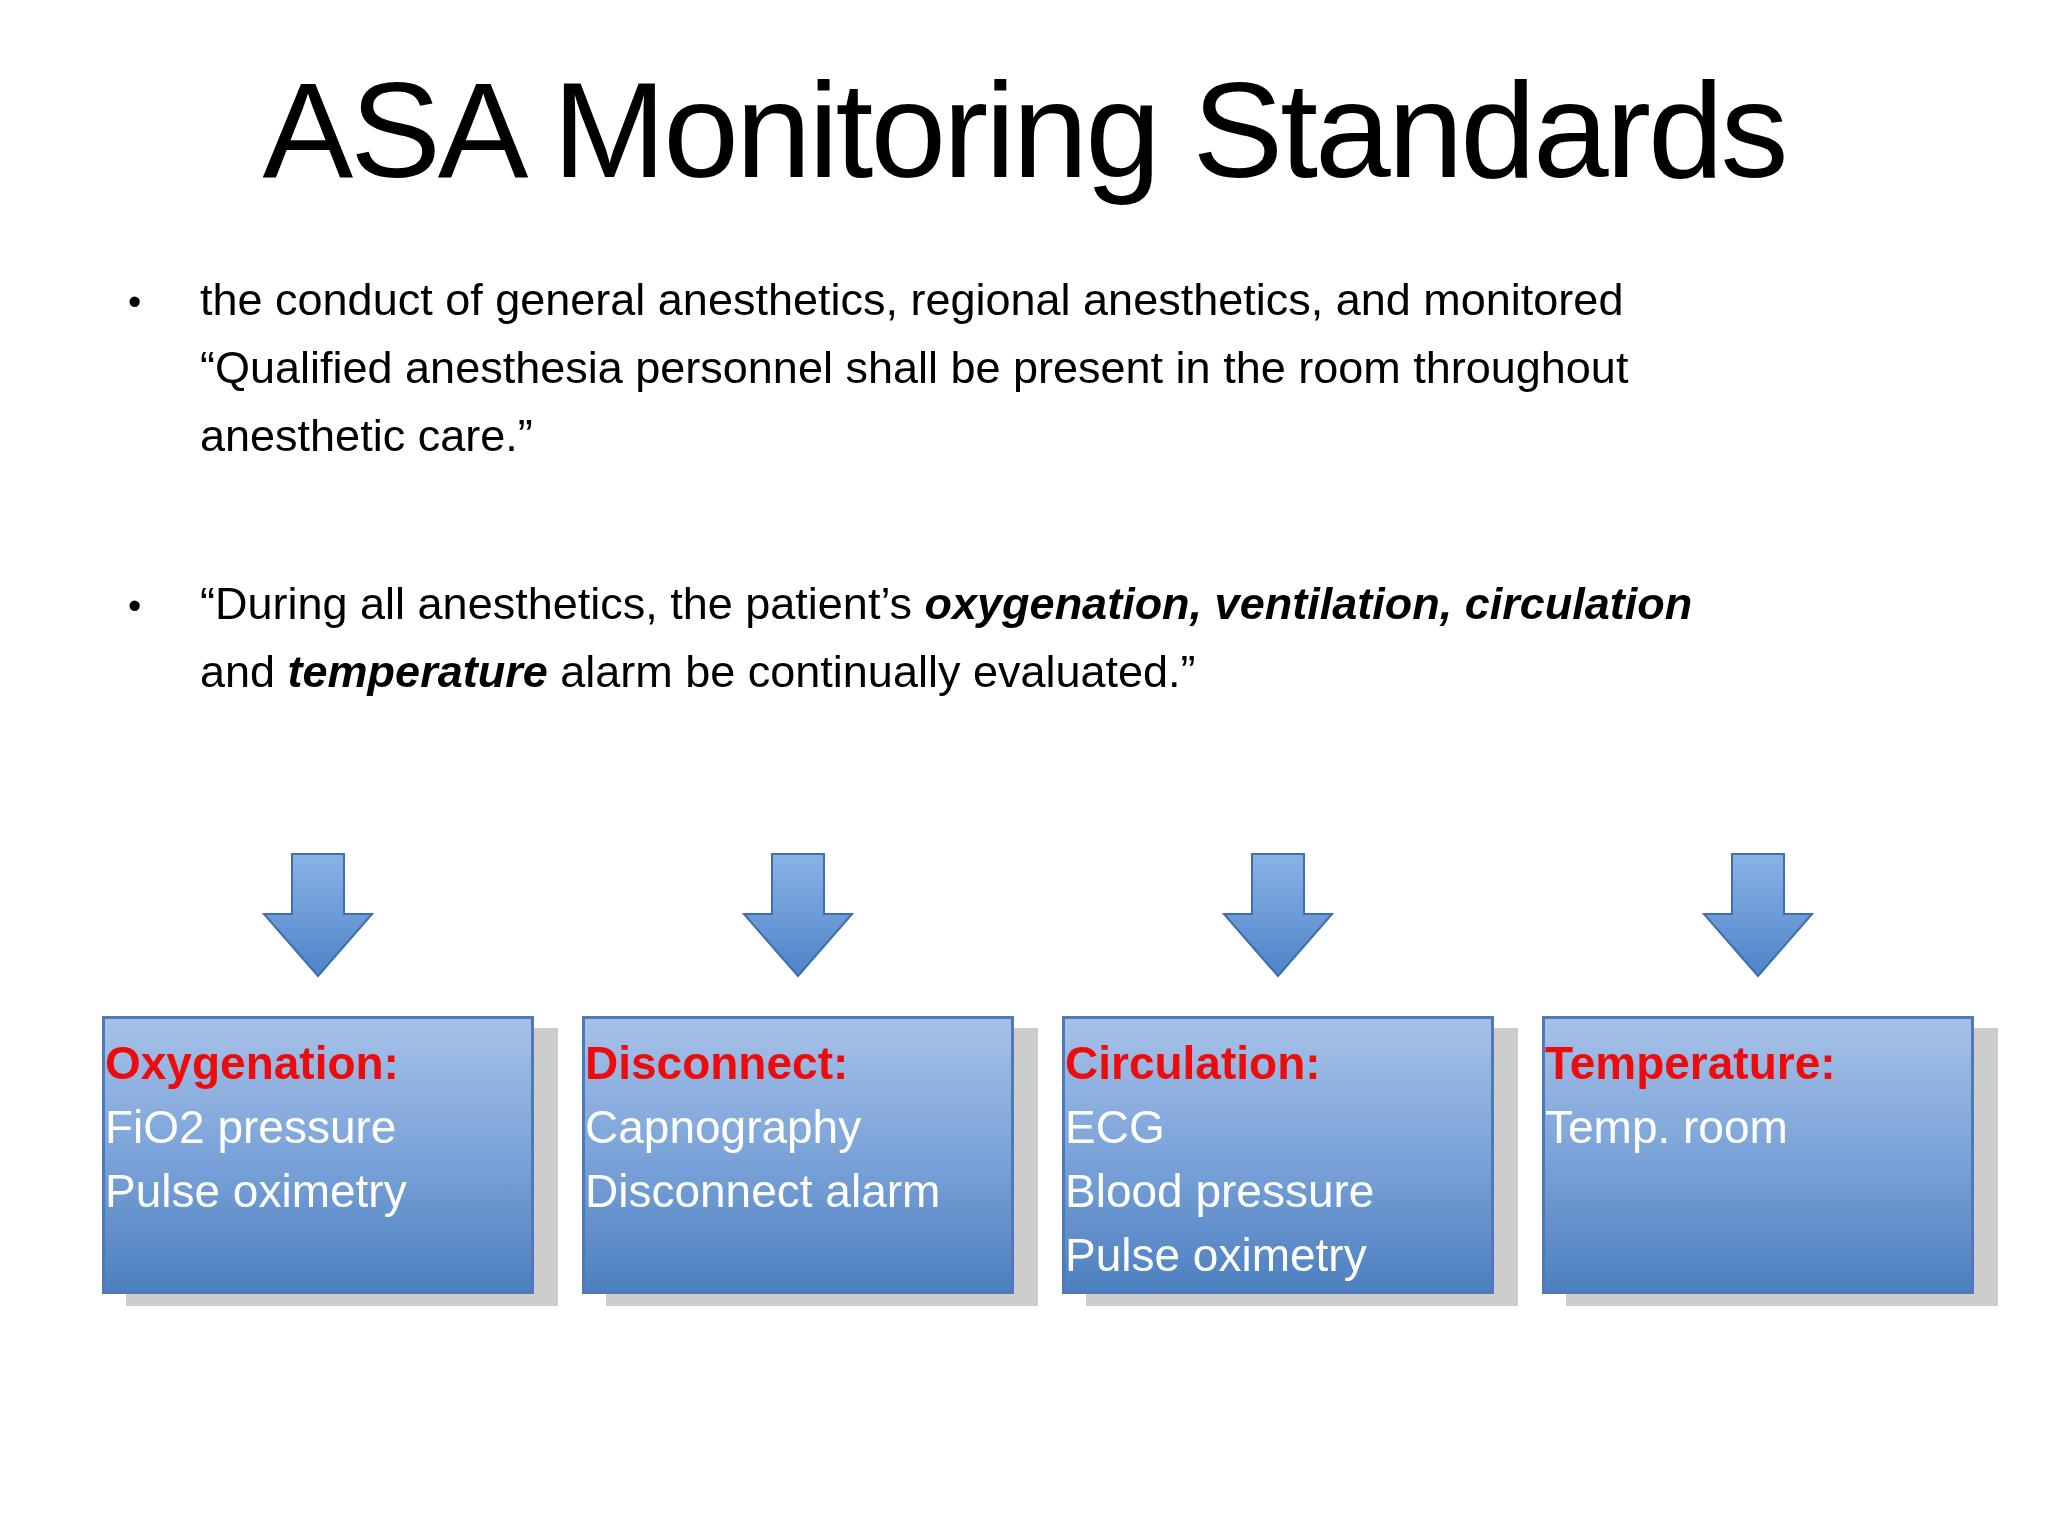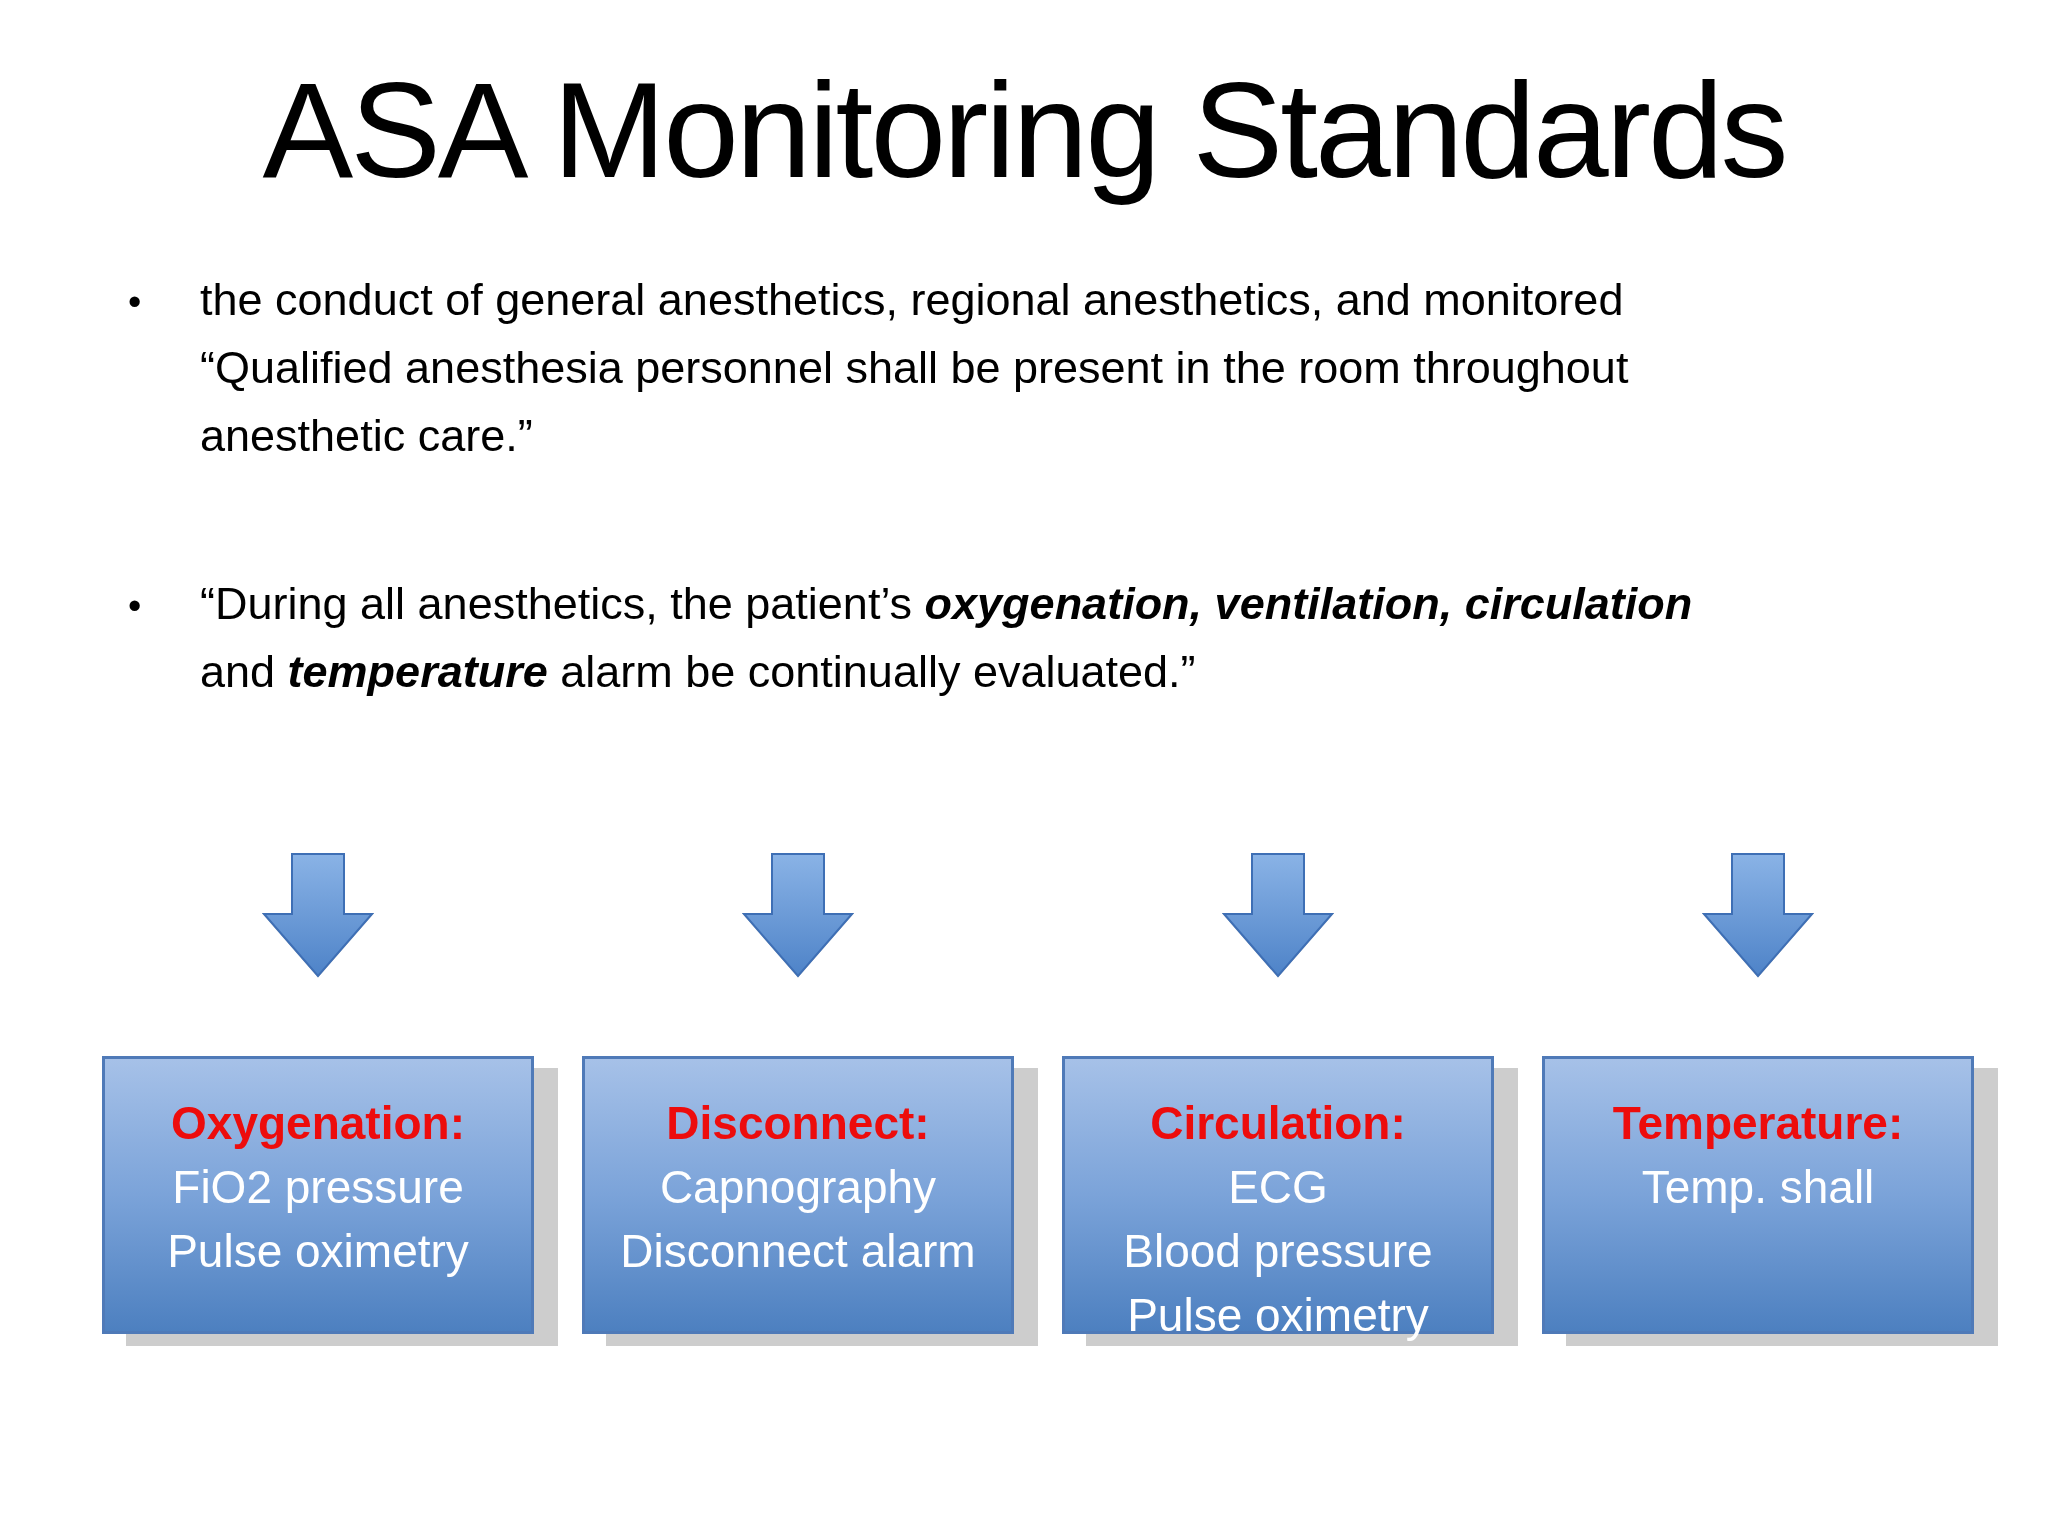--- a/index.html
+++ b/index.html
@@ -53,28 +53,27 @@
     flex-direction: column;
     align-items: center;
   }
   .arrow-wrap {
     height: 138px;
     display: flex;
     justify-content: center;
     align-items: flex-start;
   }
   .mon-box {
-    margin-top: 66px;
+    margin-top: 26px;
     width: 100%;
     height: 278px;
     border: 3px solid #4f7ab8;
     background: linear-gradient(180deg, #a6c1e8 0%, #7ba3d9 50%, #4d80c0 100%);
     box-shadow: 24px 12px 0 #cdcdcd;
-    text-align: center;
-    padding-top: 32px;
+    padding-top: 12px;
   }
   .mon-box .heading {
     font-size: 46px;
     line-height: 64px;
     font-weight: 700;
     color: #ed0c0c;
   }
   .mon-box .line {
     font-size: 46px;
     line-height: 64px;
@@ -163,18 +162,18 @@
 
     <div class="col">
       <div class="arrow-wrap">
         <svg width="120" height="126" viewBox="0 0 120 126">
           <polygon points="58,14 110,14 110,74 138,74 84,136 30,74 58,74" fill="#d8d8d8" stroke="#bcbcbc" stroke-width="2" transform="translate(-24,-12)"></polygon>
           <polygon points="34,2 86,2 86,62 114,62 60,124 6,62 34,62" fill="url(#ag)" stroke="#3e6fb5" stroke-width="2"></polygon>
         </svg>
       </div>
       <div class="mon-box">
         <div class="heading">Temperature:</div>
-        <div class="line">Temp. shall</div>
+        <div class="line">Temp. room</div>
       </div>
     </div>
 
   </div>
 </div>
 
 </body></html>

